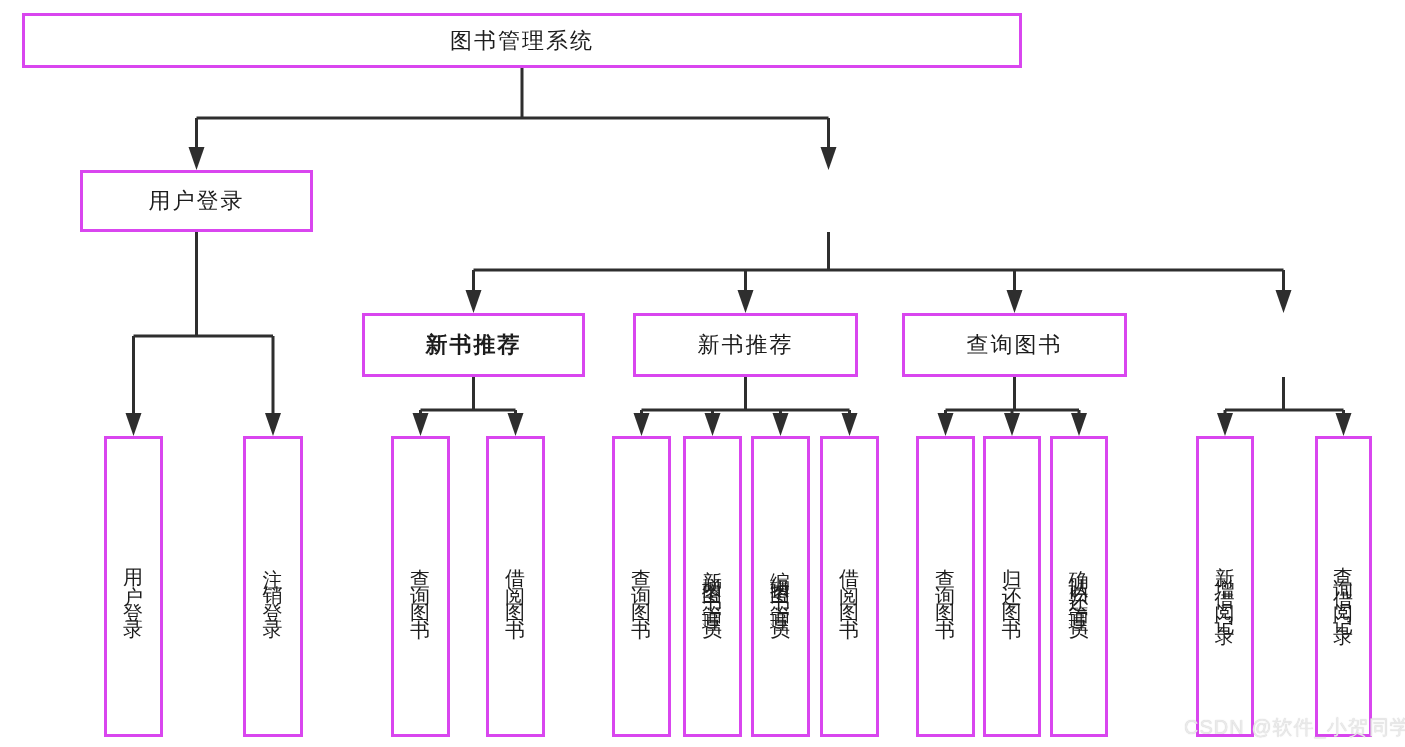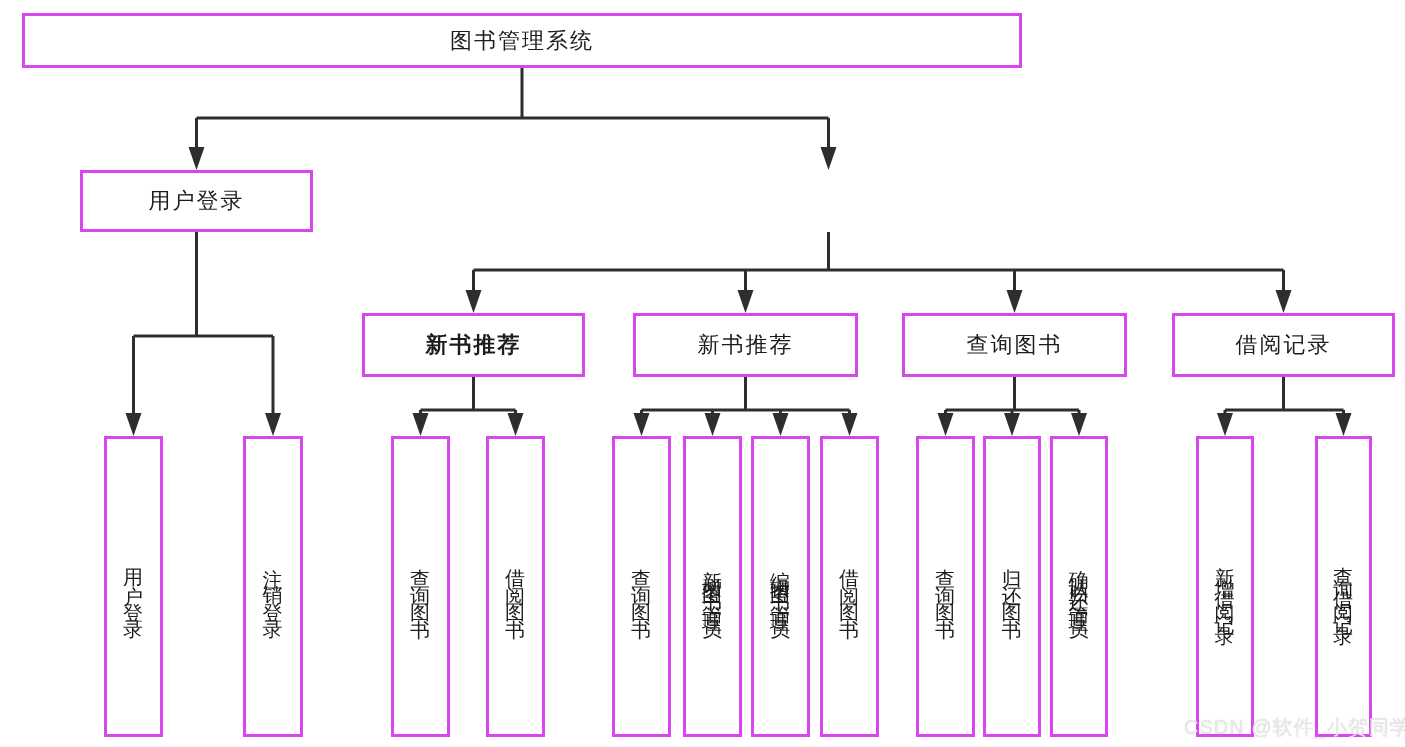--- a/index.html
+++ b/index.html
@@ -117,23 +117,20 @@
 
   <div class="node hnode" style="left:362px; top:313px; width:223px; height:64px;font-weight:bold;">
     <span>新书推荐</span>
   </div>
   <div class="node hnode" style="left:633px; top:313px; width:225px; height:64px;">
     <span>新书推荐</span>
   </div>
   <div class="node hnode" style="left:902px; top:313px; width:225px; height:64px;">
     <span>查询图书</span>
   </div>
-  <div class="node hnode" style="left:1172px; top:313px; width:223px; height:64px;">
-    <span>借阅记录</span>
-  </div>
 
   <div class="node vnode ls-lg" style="left:104px; top:436px; width:59px; height:301px;">
     <span class="vtext">用户登录</span>
   </div>
   <div class="node vnode ls-lg" style="left:243px; top:436px; width:60px; height:301px;">
     <span class="vtext">注销登录</span>
   </div>
 
   <div class="node vnode ls-lg" style="left:391px; top:436px; width:59px; height:301px;">
     <span class="vtext">查询图书</span>

